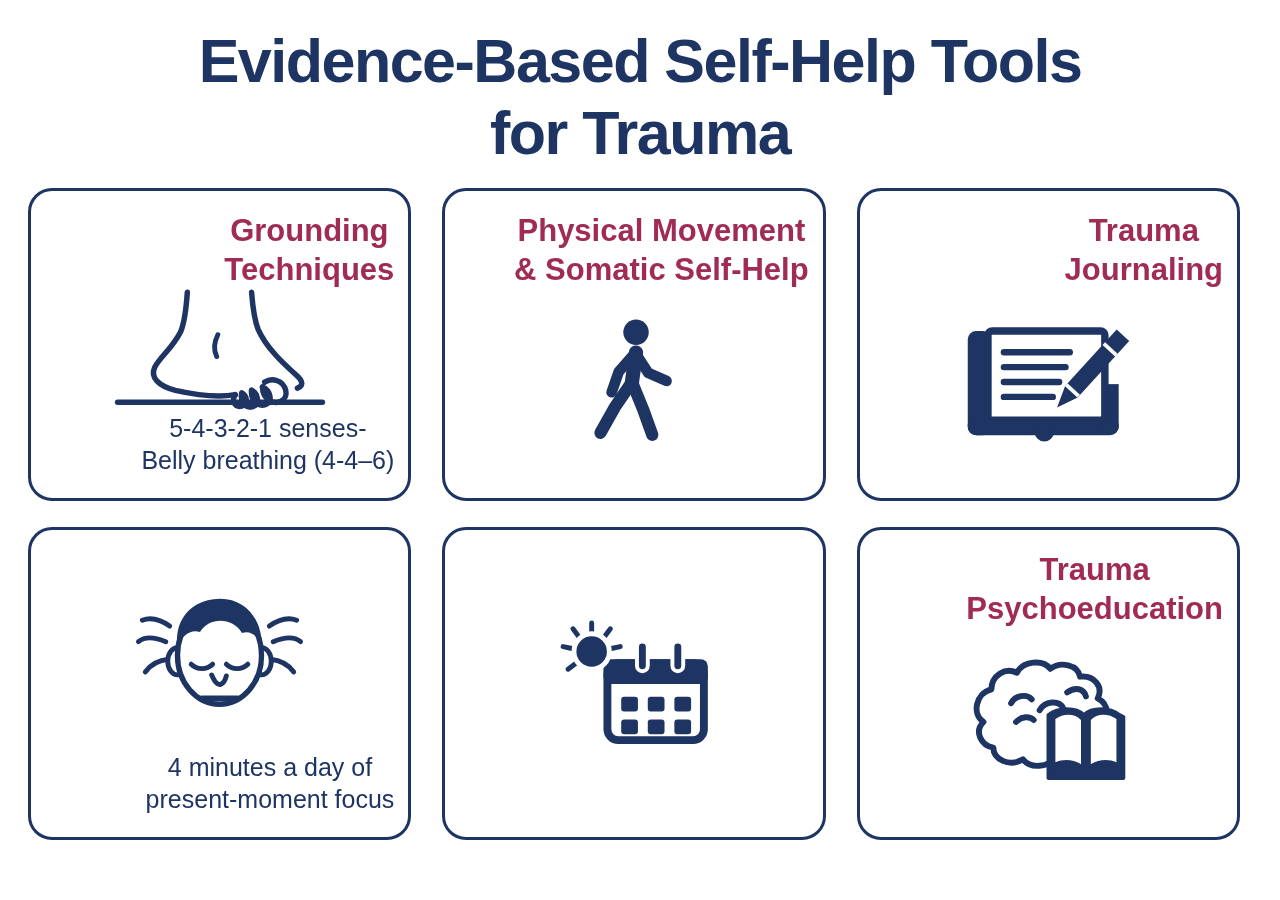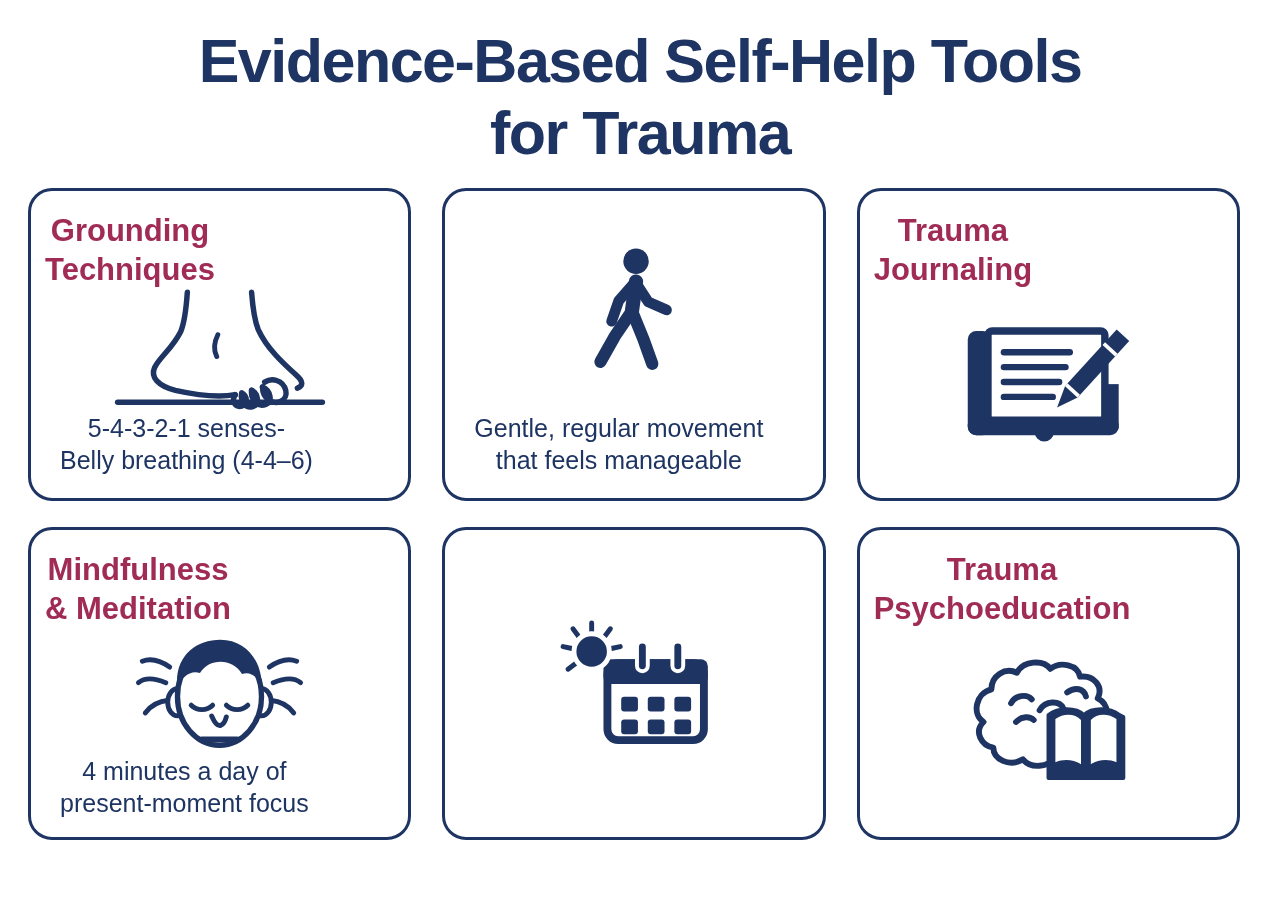--- a/index.html
+++ b/index.html
@@ -31,21 +31,21 @@
     column-gap: 31px;
     row-gap: 26px;
   }
   .card {
     background: #ffffff;
     border: 3px solid var(--navy);
     border-radius: 24px;
     padding: 20px 14px 22px 14px;
     display: flex;
     flex-direction: column;
-    align-items: flex-start;
+    align-items: flex-end;
     justify-content: space-between;
     text-align: center;
   }
   .card-heading {
     color: var(--maroon);
     font-size: 31px;
     font-weight: 700;
     line-height: 1.26;
     white-space: pre-line;
   }
@@ -92,32 +92,32 @@
           <path class="ic-stroke" stroke-width="5" d="M129,3 C130,16 131,27 135,37 C143,55 160,70 170,79 C176,84 177,89 171,91"></path>
           <path class="ic-stroke" stroke-width="4.5" d="M98,42 C94,50 94,56 97,62"></path>
           <path class="ic-stroke" stroke-width="5" d="M6,104 L194,104"></path>
         </svg>
       </div>
       <div class="card-desc">5-4-3-2-1 senses-
 Belly breathing (4-4–6)</div>
     </div>
 
     <div class="card">
+      <div class="card-heading">Physical Movement
+&amp; Somatic Self-Help</div>
       <div class="card-icon">
         <svg width="112" height="126" viewBox="0 0 110 124">
           <circle class="ic-fill" cx="57" cy="13" r="12.5"></circle>
           <path fill="none" stroke="#1e3462" stroke-width="14" stroke-linecap="round" stroke-linejoin="round" d="M57,33 L53,62"></path>
           <path fill="none" stroke="#1e3462" stroke-width="10.5" stroke-linecap="round" stroke-linejoin="round" d="M58,36 L69,53 L87,61"></path>
           <path fill="none" stroke="#1e3462" stroke-width="10.5" stroke-linecap="round" stroke-linejoin="round" d="M54,36 L40,52 L33,72"></path>
           <path fill="none" stroke="#1e3462" stroke-width="12" stroke-linecap="round" stroke-linejoin="round" d="M53,62 L36,87 L22,112"></path>
           <path fill="none" stroke="#1e3462" stroke-width="12" stroke-linecap="round" stroke-linejoin="round" d="M53,62 L64,89 L73,114"></path>
         </svg>
       </div>
-      <div class="card-desc">Gentle, regular movement
-that feels manageable</div>
     </div>
 
     <div class="card">
       <div class="card-heading">Trauma
 Journaling</div>
       <div class="card-icon">
         <svg width="186" height="128" viewBox="0 0 175 120">
           <rect class="ic-fill" x="12" y="12" width="22" height="98" rx="8"></rect>
           <rect class="ic-fill" x="12" y="92" width="142" height="18" rx="8"></rect>
           <circle class="ic-fill" cx="84" cy="107" r="9"></circle>
@@ -129,22 +129,20 @@
           <path class="ic-stroke" stroke-width="6" d="M46,74 L92,74"></path>
           <polygon class="ic-fill" points="152.1,10.6 163.9,21.4 115.4,74.6 103.6,63.8"></polygon>
           <polygon class="ic-fill" points="103.6,63.8 115.4,74.6 96,84"></polygon>
           <line x1="104.6" y1="62.4" x2="116.4" y2="73.2" stroke="#ffffff" stroke-width="3.5"></line>
           <line x1="151.8" y1="34.7" x2="140" y2="23.9" stroke="#ffffff" stroke-width="3.5"></line>
         </svg>
       </div>
     </div>
 
     <div class="card">
-      <div class="card-heading">Mindfulness
-&amp; Meditation</div>
       <div class="card-icon">
         <svg width="215" height="127" viewBox="0 0 170 130">
           <path class="ic-stroke" stroke-width="5" d="M34,40 C24,33 14,31 6,34"></path>
           <path class="ic-stroke" stroke-width="5" d="M30,56 C18,51 8,51 2,56"></path>
           <path class="ic-stroke" stroke-width="5" d="M33,74 C23,75 14,80 9,87"></path>
           <path class="ic-stroke" stroke-width="5" d="M136,40 C146,33 156,31 164,34"></path>
           <path class="ic-stroke" stroke-width="5" d="M140,56 C152,51 162,51 168,56"></path>
           <path class="ic-stroke" stroke-width="5" d="M137,74 C147,75 156,80 161,87"></path>
           <ellipse class="ic-white" cx="42" cy="76" rx="10" ry="14" stroke="#1e3462" stroke-width="5"></ellipse>
           <ellipse class="ic-white" cx="128" cy="76" rx="10" ry="14" stroke="#1e3462" stroke-width="5"></ellipse>

